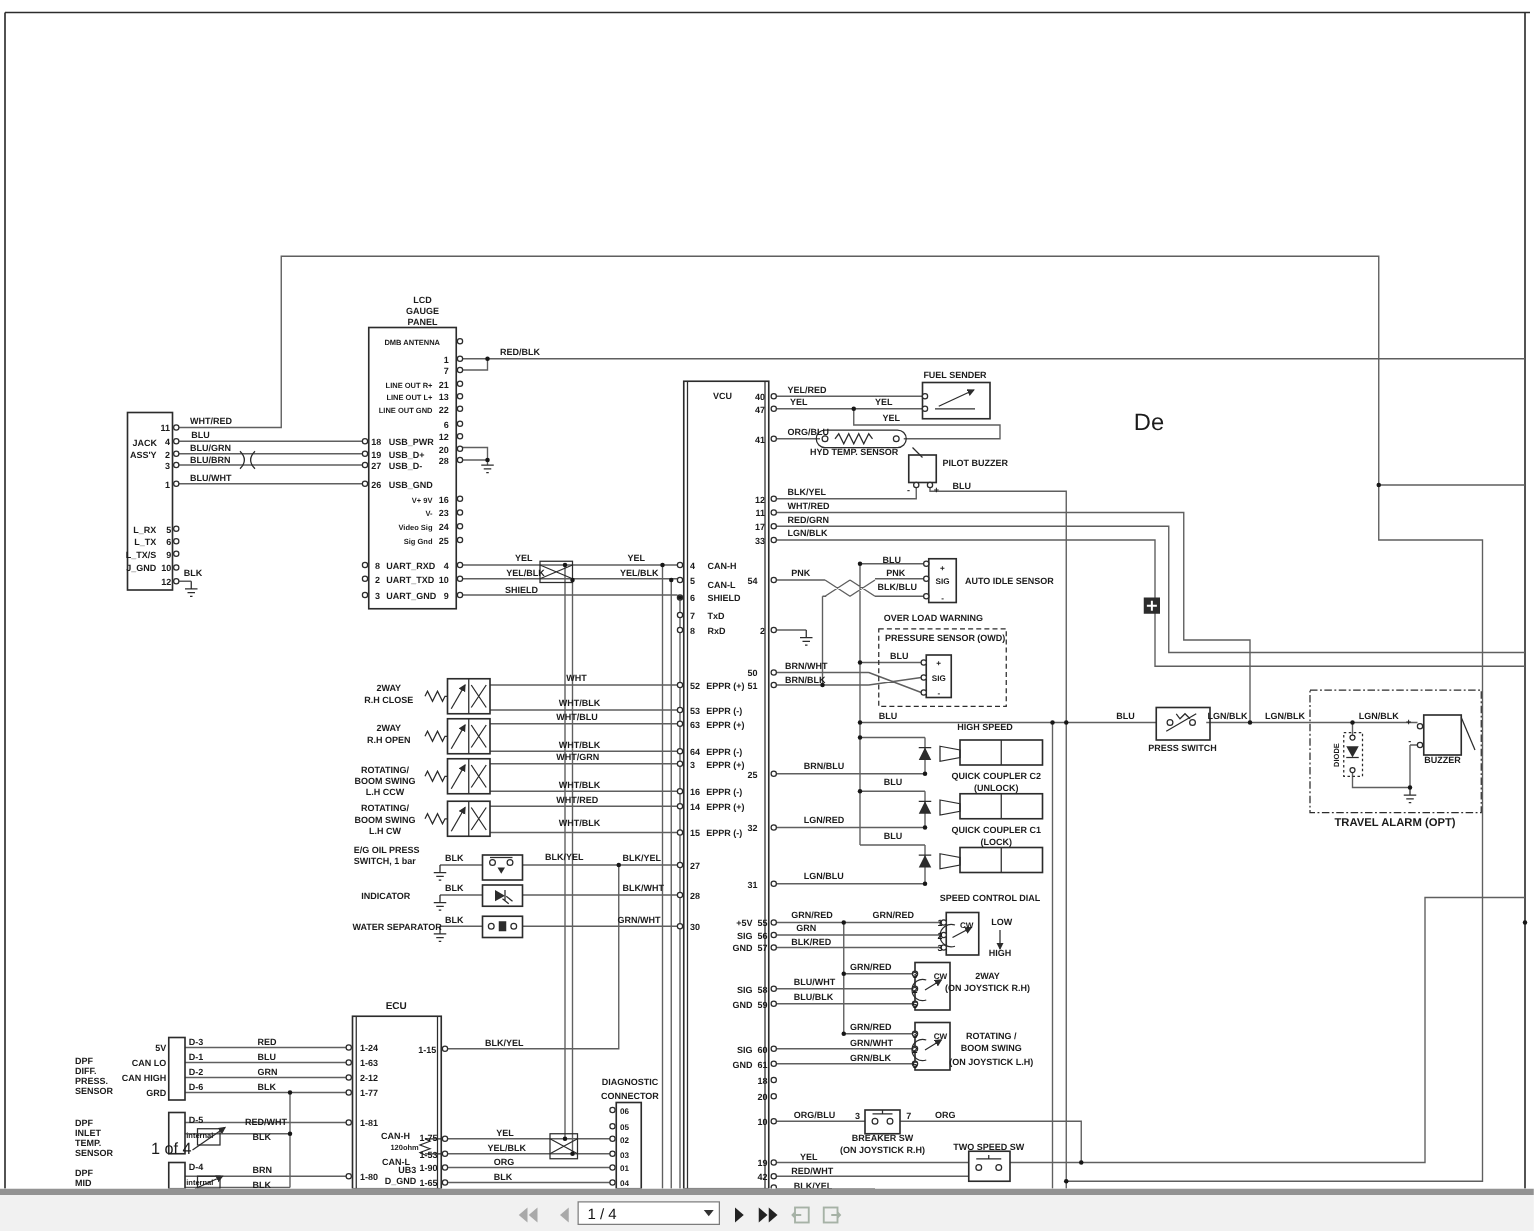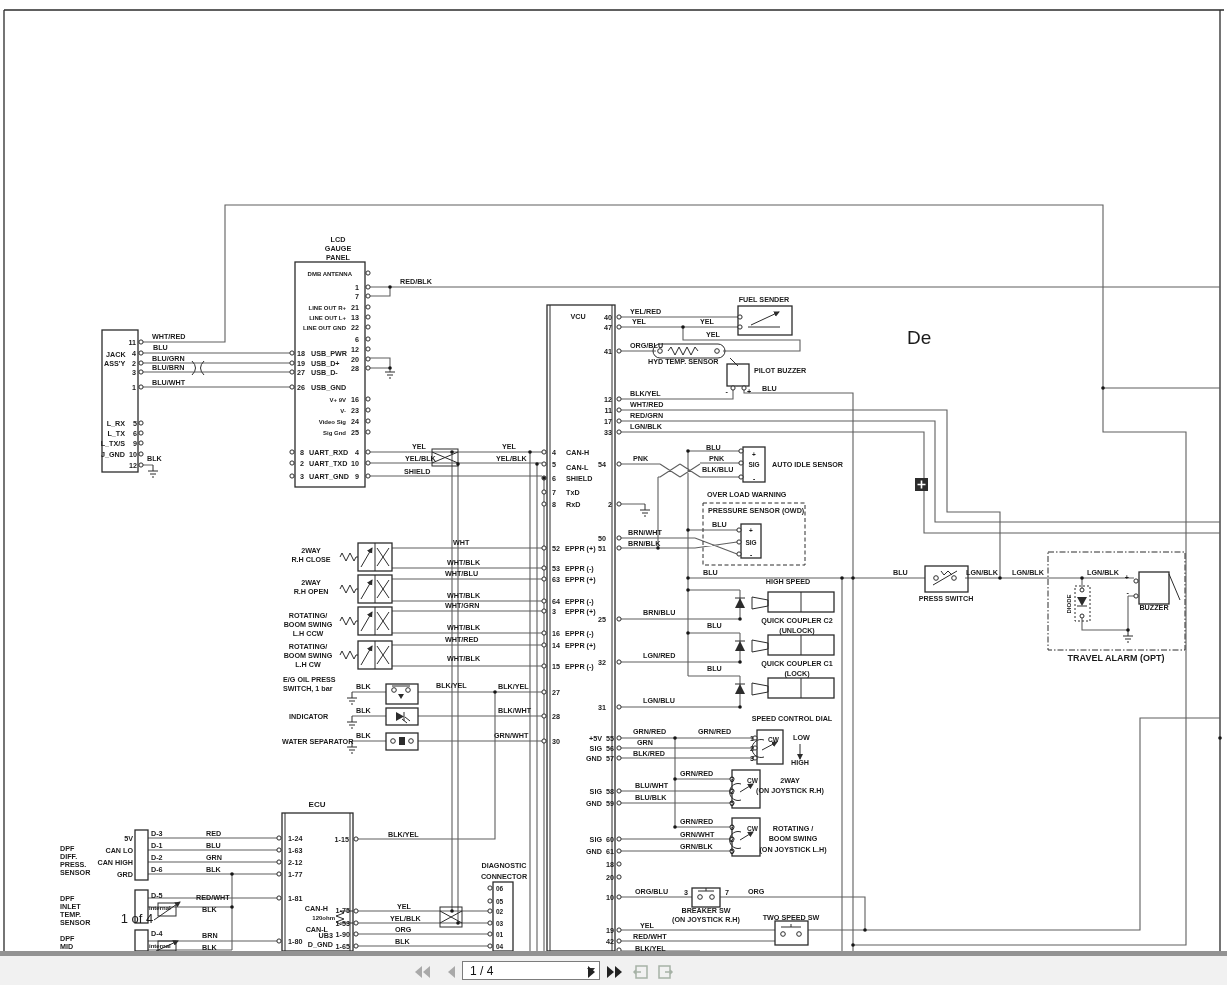--- a/index.html
+++ b/index.html
@@ -12,21 +12,21 @@
   .bxt{stroke:#2c2c2c;stroke-width:1;fill:none}
   .pin{fill:#fff;stroke:#2c2c2c;stroke-width:1}
   .dot{fill:#171717;stroke:none}
   .blk{fill:#2c2c2c;stroke:none}
   .dash{stroke-dasharray:4 2.5}
   .dashdot{stroke-dasharray:6 2 1.5 2}
   .toolbar{position:absolute;left:0;top:951px;width:1227px;height:34px;background:#f1f1f1;
            border-top:5px solid #939393;box-sizing:border-box}
   .tb-btn{position:absolute;top:7px;width:22px;height:18px;background:none;border:none;
           padding:0;cursor:pointer;display:flex;align-items:center;justify-content:center}
-  .page-combo{position:absolute;left:462px;top:5px;width:138px;height:19px;background:#fff;
+  .page-combo{position:absolute;left:462px;top:5px;width:114px;height:19px;background:#fff;
               border:1px solid #7c7c7c;box-sizing:border-box;display:flex;align-items:center;cursor:pointer}
   .page-combo .val{font-size:12px;color:#111;padding-left:7px;flex:1}
   .page-combo .caret{width:16px;height:100%;display:flex;align-items:center;justify-content:center}
   .page-combo .caret:before{content:"";width:0;height:0;border-left:4px solid transparent;
      border-right:4px solid transparent;border-top:5px solid #333}
 </style>
 </head>
 <body>
 
 <svg id="schematic" width="1227" height="951" viewBox="0 0 1227 951">

